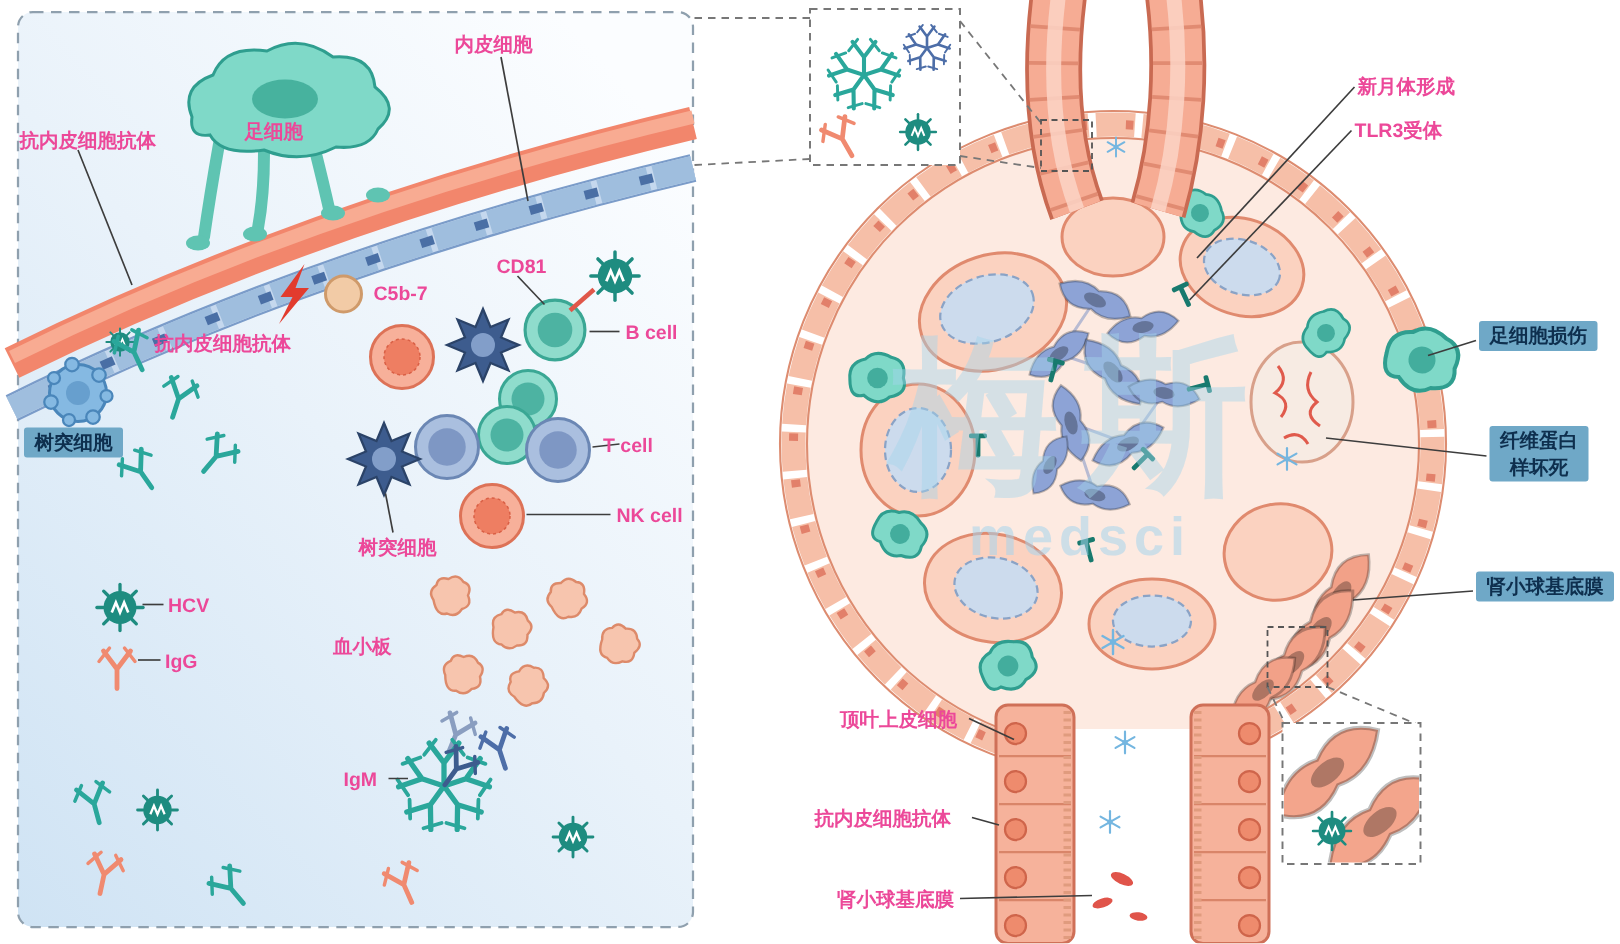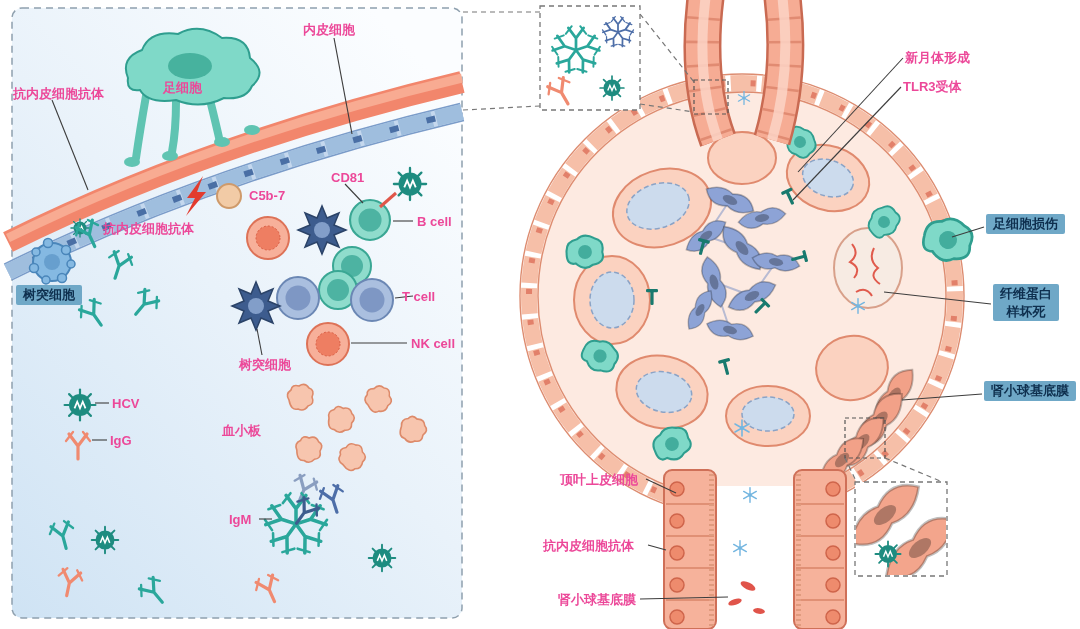--- a/index.html
+++ b/index.html
@@ -365,20 +365,24 @@
     <line x1="901" y1="87" x2="793" y2="200"></line>
     <line x1="984" y1="227" x2="952" y2="237"></line>
     <line x1="991" y1="304" x2="884" y2="292"></line>
     <line x1="982" y1="394" x2="902" y2="400"></line>
     <line x1="646" y1="479" x2="676" y2="493"></line>
     <line x1="648" y1="545" x2="666" y2="550"></line>
     <line x1="640" y1="599" x2="728" y2="597"></line>
   </g>
 </svg>
 
+<div class="watermark">
+  <div class="wm-cn">梅斯</div>
+  <div class="wm-en">medsci</div>
+</div>
 
 <div class="lbl" style="left:13px;top:86px">抗内皮细胞抗体</div>
 <div class="lbl" style="left:163px;top:80px">足细胞</div>
 <div class="lbl" style="left:303px;top:22px">内皮细胞</div>
 <div class="lbl" style="left:249px;top:188px">C5b-7</div>
 <div class="lbl" style="left:331px;top:170px">CD81</div>
 <div class="lbl" style="left:417px;top:214px">B cell</div>
 <div class="lbl" style="left:402px;top:289px">T cell</div>
 <div class="lbl" style="left:411px;top:336px">NK cell</div>
 <div class="lbl" style="left:239px;top:357px">树突细胞</div>

